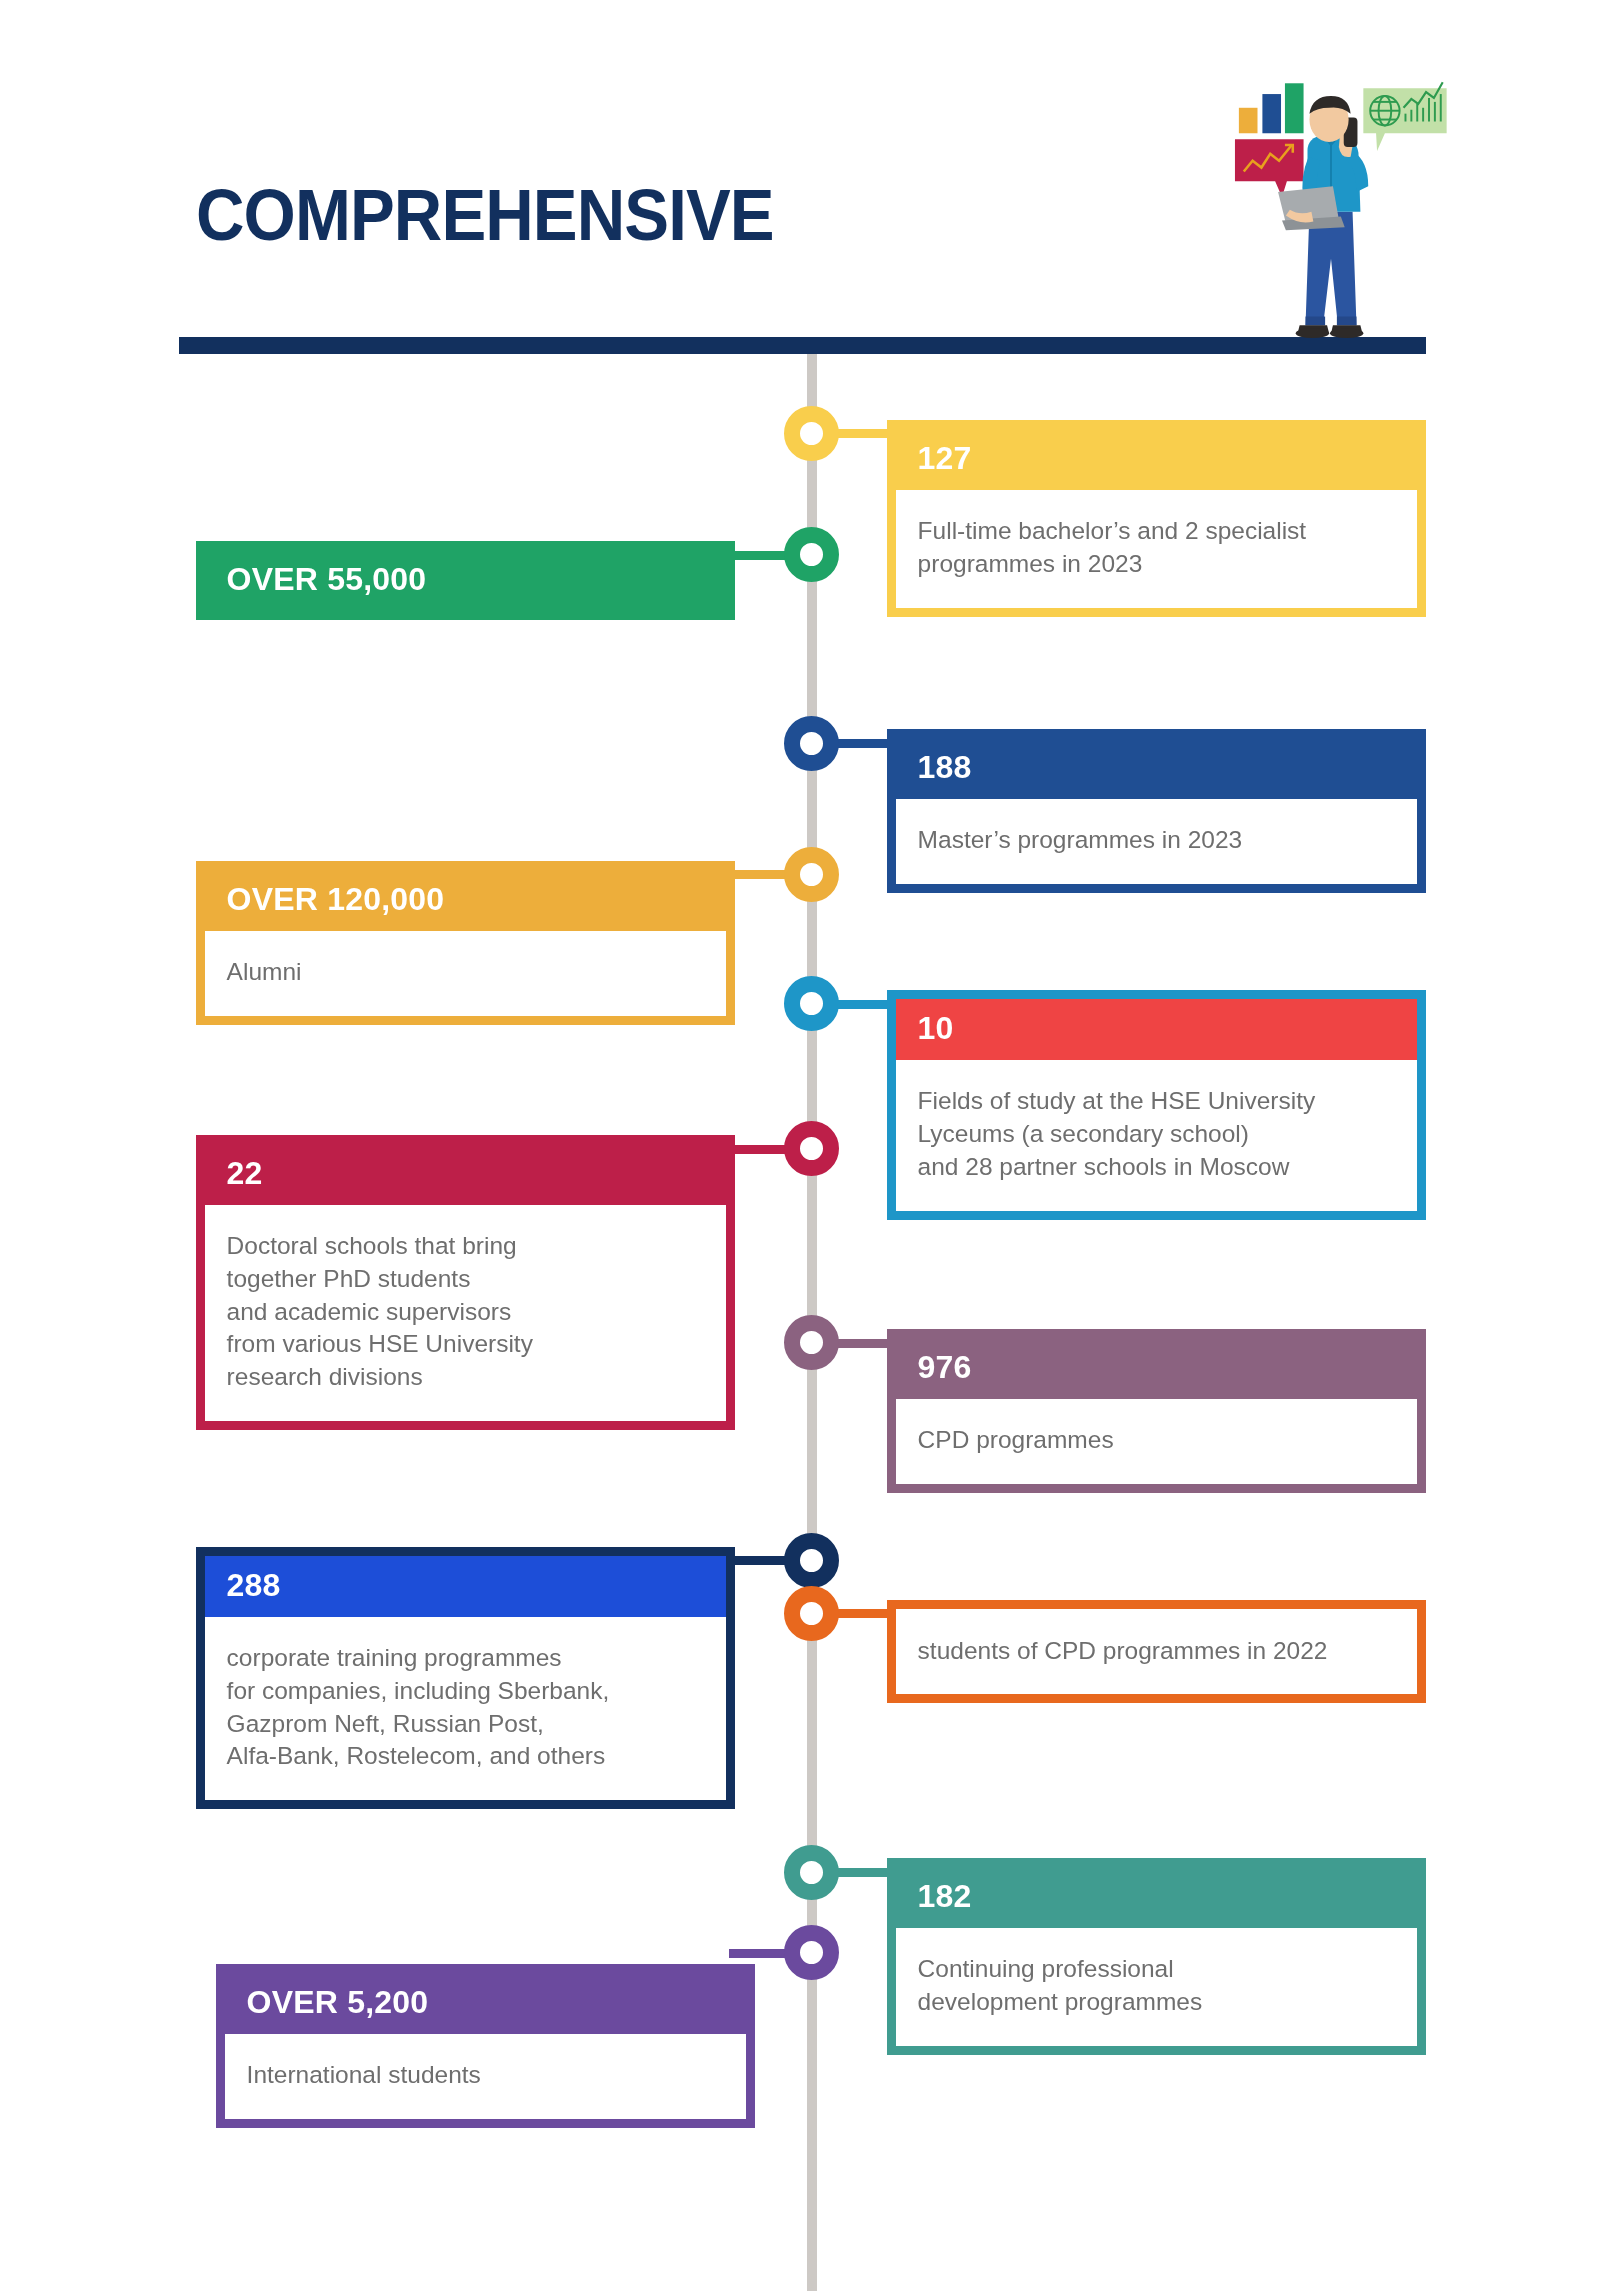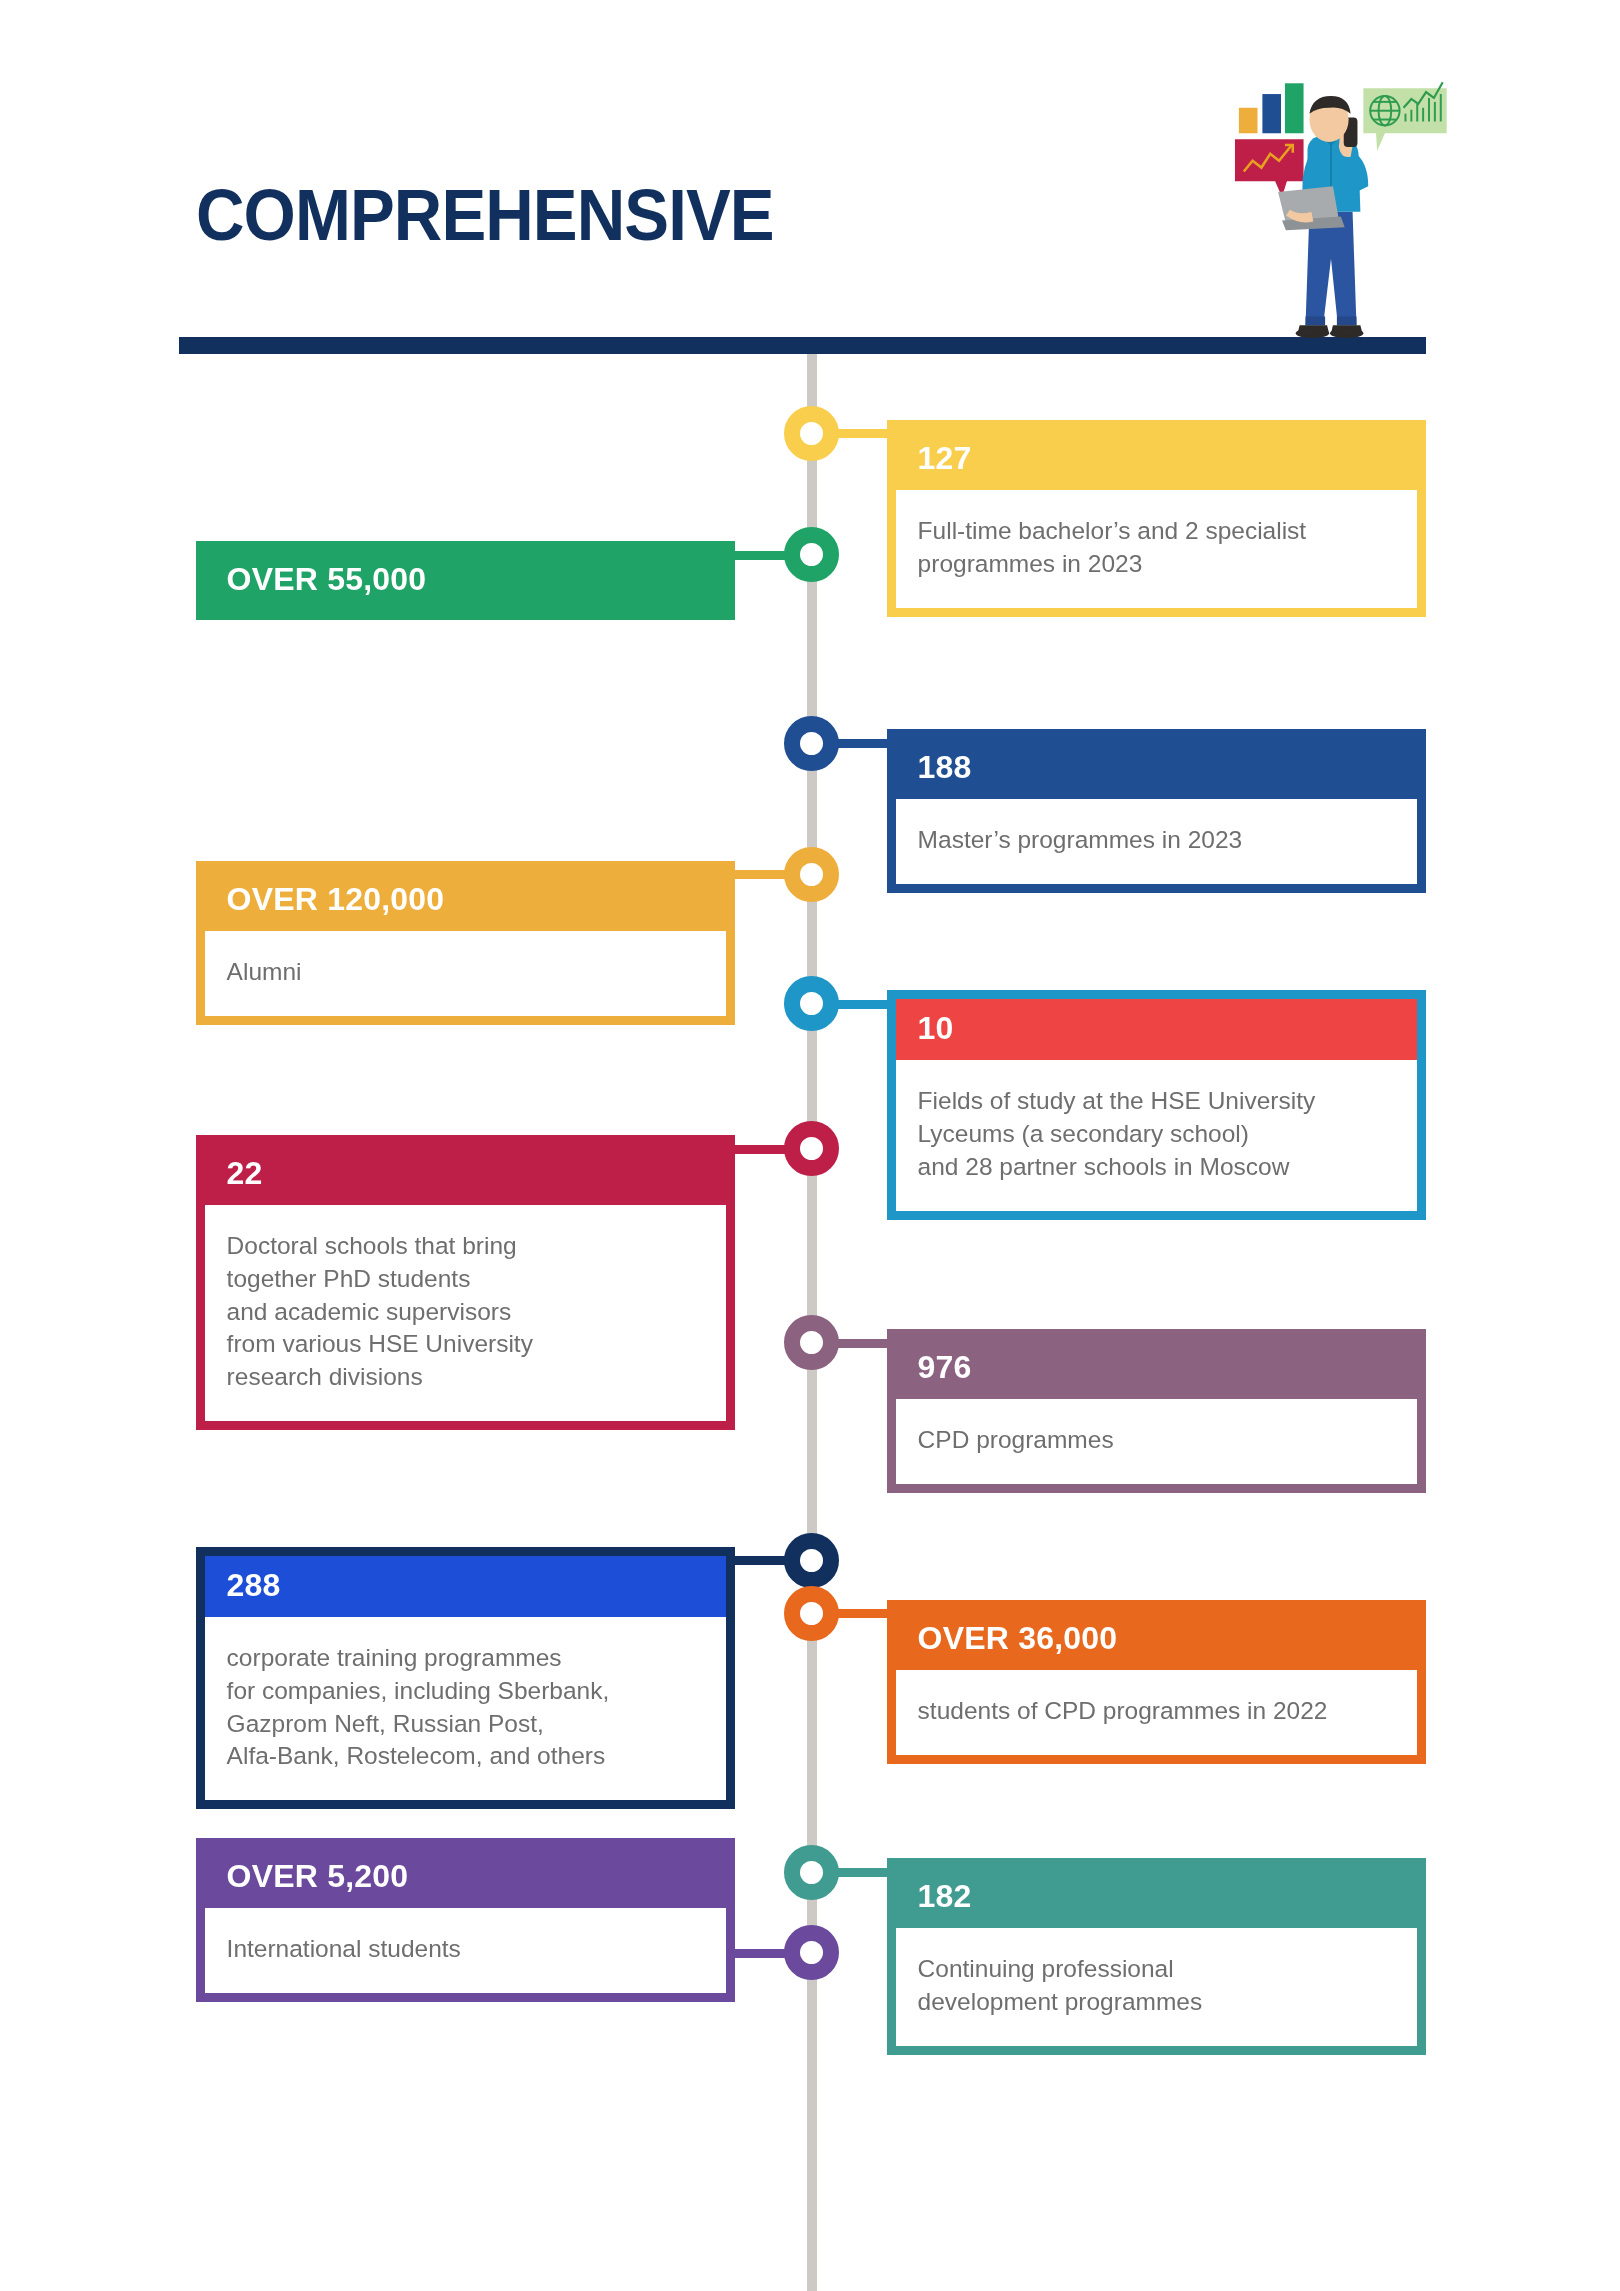--- a/index.html
+++ b/index.html
@@ -196,29 +196,28 @@
         <div class="card-body" style="color: rgb(110, 110, 110);">CPD programmes</div>
       </div>
       <div class="card left" style="top: 1547px; border-color: rgb(18, 48, 94);">
         <div class="card-header" style="background: #1d4ed8;">288</div>
         <div class="card-body" style="color: rgb(110, 110, 110);">corporate training programmes
 for companies, including Sberbank,
 Gazprom Neft, Russian Post,
 Alfa-Bank, Rostelecom, and others</div>
       </div>
       <div class="card right" style="top: 1600px; border-color: rgb(232, 104, 30);">
-        <div class="card-header" style="background: rgb(232, 104, 30);">OVER 36,000</div>
         <div class="card-body" style="color: rgb(110, 110, 110);">students of CPD programmes in 2022</div>
       </div>
       <div class="card right" style="top: 1858px; border-color: rgb(64, 156, 144);">
         <div class="card-header" style="background: rgb(64, 156, 144);">182</div>
         <div class="card-body" style="color: rgb(110, 110, 110);">Continuing professional
 development programmes</div>
       </div>
-      <div class="card left" style="top: 1838px; border-color: rgb(107, 74, 158);">
+      <div class="card left" style="top: 1964px; border-color: rgb(107, 74, 158); margin-left: 20px;">
         <div class="card-header" style="background: rgb(107, 74, 158);">OVER 5,200</div>
         <div class="card-body" style="color: rgb(110, 110, 110);">International students</div>
       </div>
     </div>
   <div id="nodes-layer">
       <div class="stem to-right" style="top: 429px; background: rgb(249, 206, 76);"></div>
       <div class="node" style="top: 406px; border-color: rgb(249, 206, 76);"></div>
       <div class="stem to-left" style="top: 551px; background: rgb(31, 163, 102);"></div>
       <div class="node" style="top: 527px; border-color: rgb(31, 163, 102);"></div>
       <div class="stem to-right" style="top: 739px; background: rgb(31, 78, 147);"></div>

